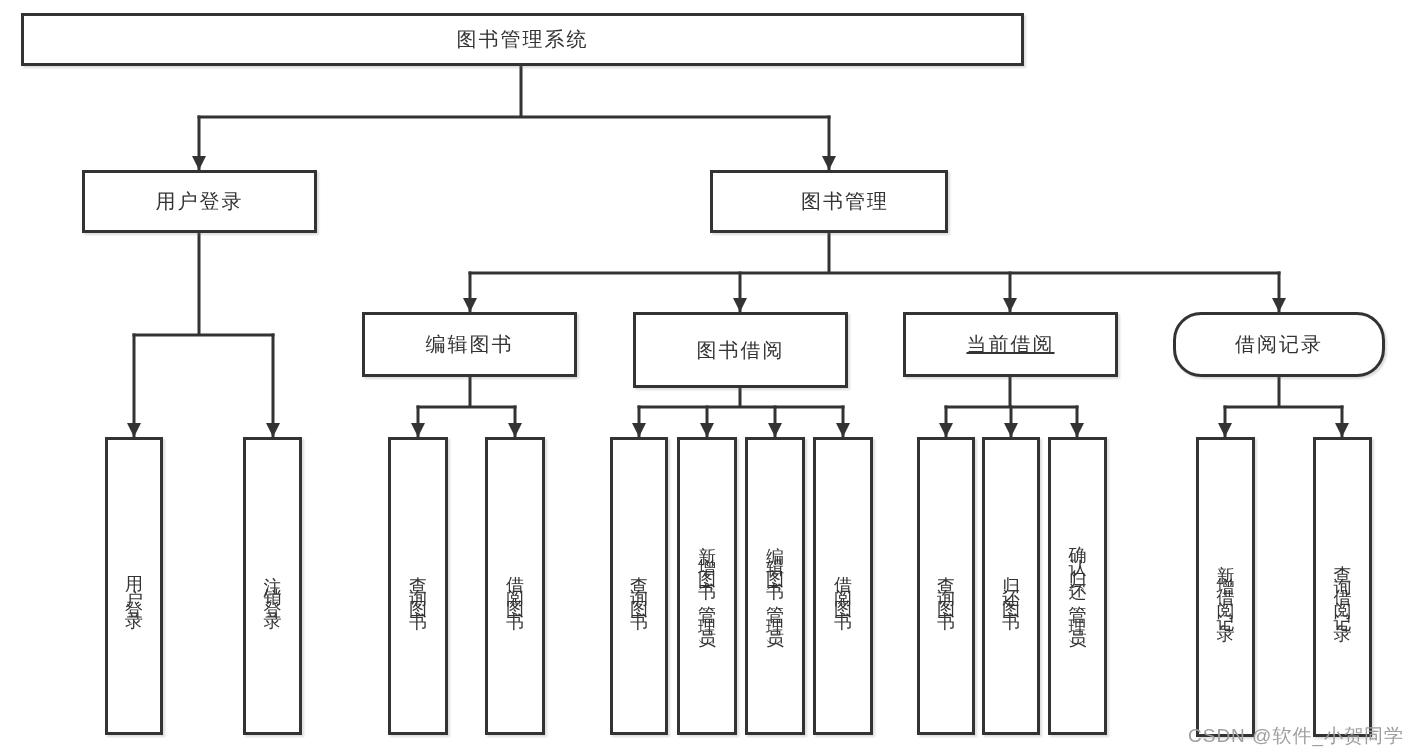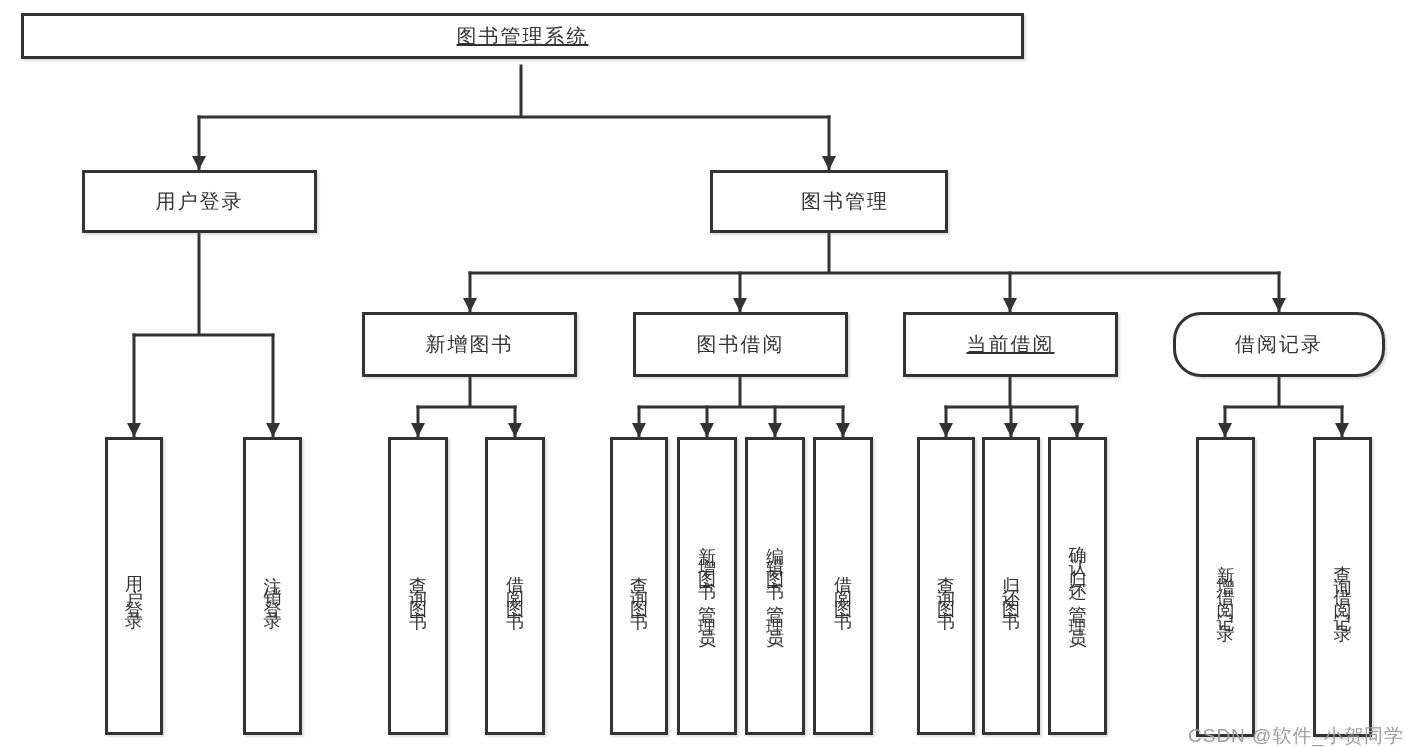--- a/index.html
+++ b/index.html
@@ -97,27 +97,27 @@
       <path d="M946 407 V437" marker-end="url(#arw)"></path>
       <path d="M1011 407 V437" marker-end="url(#arw)"></path>
       <path d="M1077 407 V437" marker-end="url(#arw)"></path>
 
       <path d="M1279 377 V407 M1225 407 H1342"></path>
       <path d="M1225 407 V437" marker-end="url(#arw)"></path>
       <path d="M1342 407 V437" marker-end="url(#arw)"></path>
     </g>
   </svg>
 
-  <div class="node hbox" style="left:21px; top:13px; width:1003px; height:46px;text-decoration:underline;">图书管理系统</div>
+  <div class="node hbox" style="left:21px; top:13px; width:1003px; height:53px;">图书管理系统</div>
 
   <div class="node hbox" style="left:82px; top:170px; width:235px; height:63px;">用户登录</div>
   <div class="node hbox" style="left:710px; top:170px; width:238px; height:63px;padding-left:32px;">图书管理</div>
 
-  <div class="node hbox" style="left:362px; top:312px; width:215px; height:65px;">新增图书</div>
-  <div class="node hbox" style="left:633px; top:312px; width:215px; height:65px;font-family:Liberation Mono, monospace;">图书借阅</div>
+  <div class="node hbox" style="left:362px; top:312px; width:215px; height:65px;">编辑图书</div>
+  <div class="node hbox" style="left:633px; top:312px; width:215px; height:76px;font-family:Liberation Mono, monospace;">图书借阅</div>
   <div class="node hbox" style="left:903px; top:312px; width:215px; height:65px;text-decoration:underline;">当前借阅</div>
   <div class="node hbox" style="left:1173px; top:312px; width:212px; height:65px;border-radius:28px;">借阅记录</div>
 
   <div class="node vbox" style="left:105px; top:437px; width:58px; height:298px;">
     <span>用户登录</span>
   </div>
   <div class="node vbox" style="left:243px; top:437px; width:59px; height:298px;">
     <span>注销登录</span>
   </div>
 

